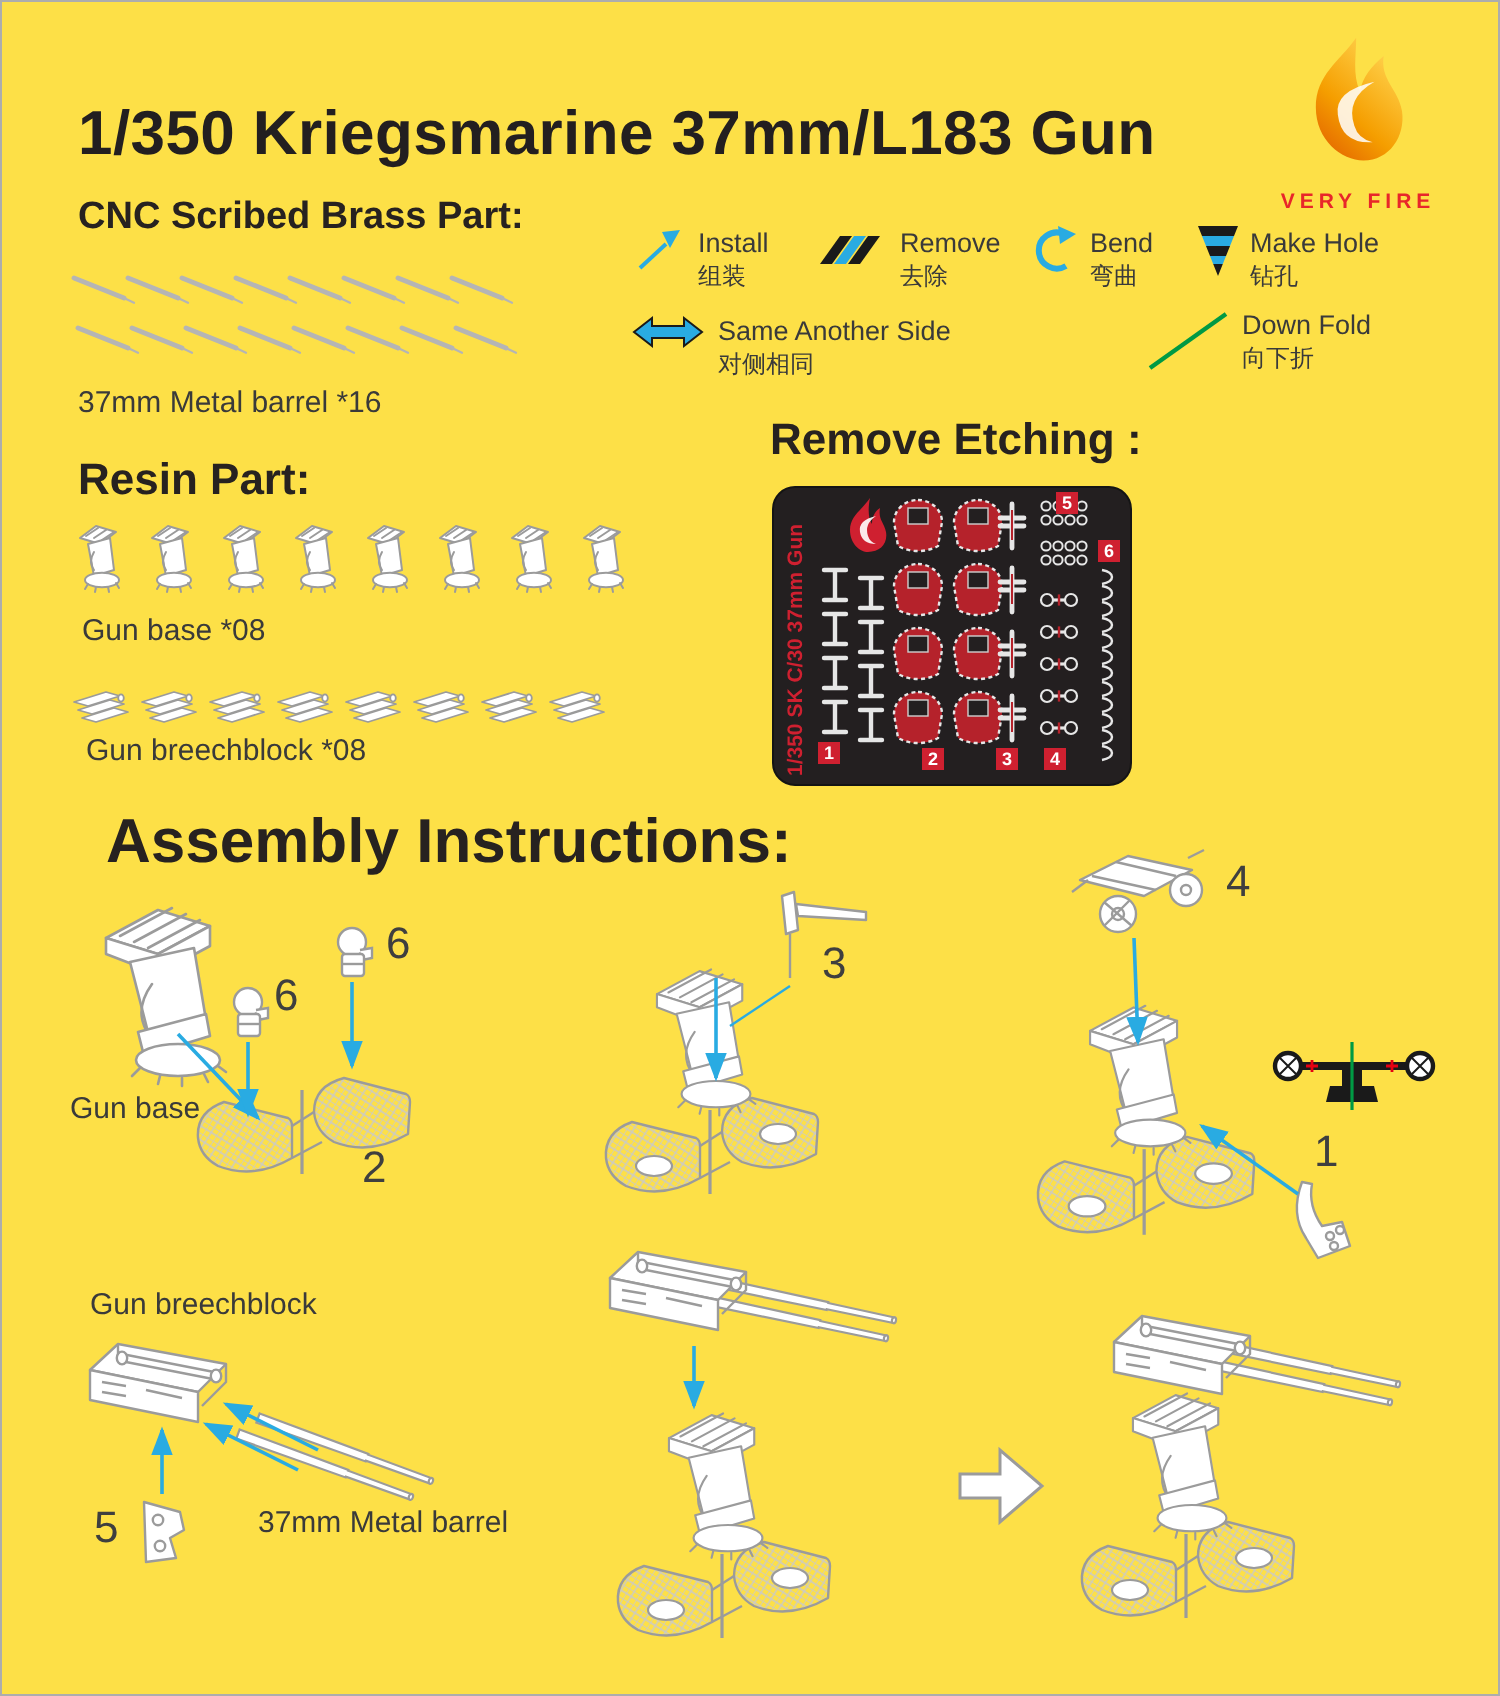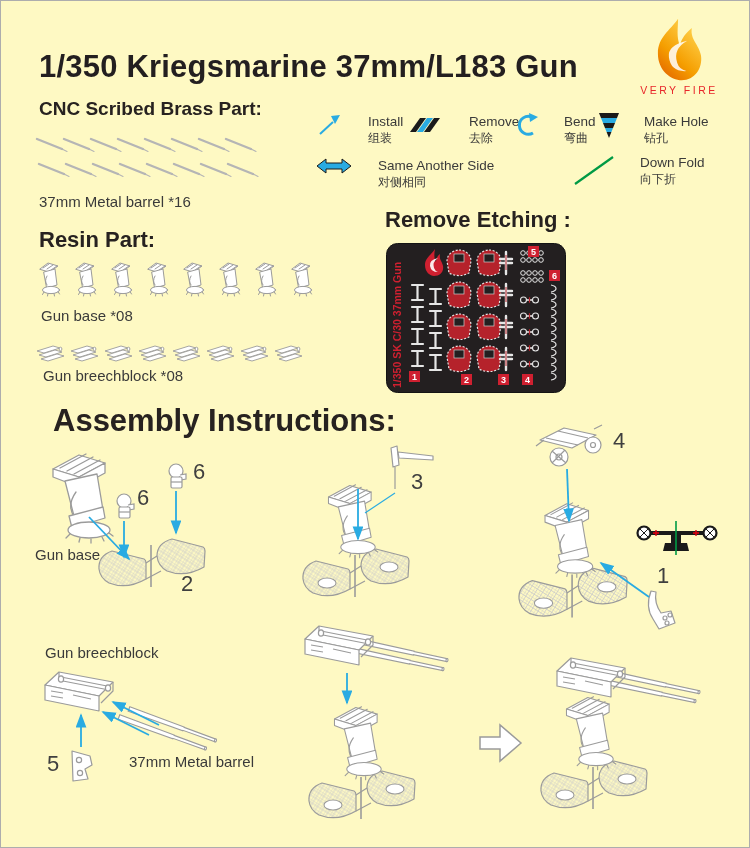--- a/index.html
+++ b/index.html
@@ -1,28 +1,28 @@
 <!DOCTYPE html>
 <html><head>
 <meta charset="utf-8">
 <style>
   *{margin:0;padding:0;box-sizing:border-box}
   html,body{width:750px;height:848px}
   body{font-family:"Liberation Sans",sans-serif;background:#fff}
-  .page{position:relative;width:750px;height:848px;background:#fef9c3;border:1px solid #adadad;overflow:hidden}
+  .page{position:relative;width:750px;height:848px;background:#fde047;border:1px solid #adadad;overflow:hidden}
   .abs{position:absolute}
   .title{font-size:31px;font-weight:700;color:#231f20;letter-spacing:.2px;white-space:nowrap}
   .sec-h{font-weight:700;color:#272220;white-space:nowrap}
   .lbl{font-size:15px;color:#3a3a3a;white-space:nowrap}
   .callout{font-size:22px;color:#3f3f3f}
-  .legend-item{position:absolute;display:flex;align-items:flex-start;gap:25px}
+  .legend-item{position:absolute;display:flex;align-items:flex-start;gap:6px}
   .legend-text{font-size:13.5px;color:#3a3a3a;line-height:1.3;white-space:nowrap}
   .legend-text .zh{font-size:12px;display:block}
   .brand{position:absolute;right:24px;top:16px;width:92px;text-align:center}
-  .brand-name{font-size:10.5px;font-weight:400;color:#e8262a;letter-spacing:2.5px;margin-top:1px;white-space:nowrap}
+  .brand-name{font-size:10.5px;font-weight:700;color:#e8262a;letter-spacing:2.5px;margin-top:12px;white-space:nowrap}
   svg{display:block}
 </style>
 </head>
 <body>
 
 <div class="page">
 
   <div class="abs title" style="left:38px;top:48px">1/350 Kriegsmarine 37mm/L183 Gun</div>
 
   <div class="brand">

